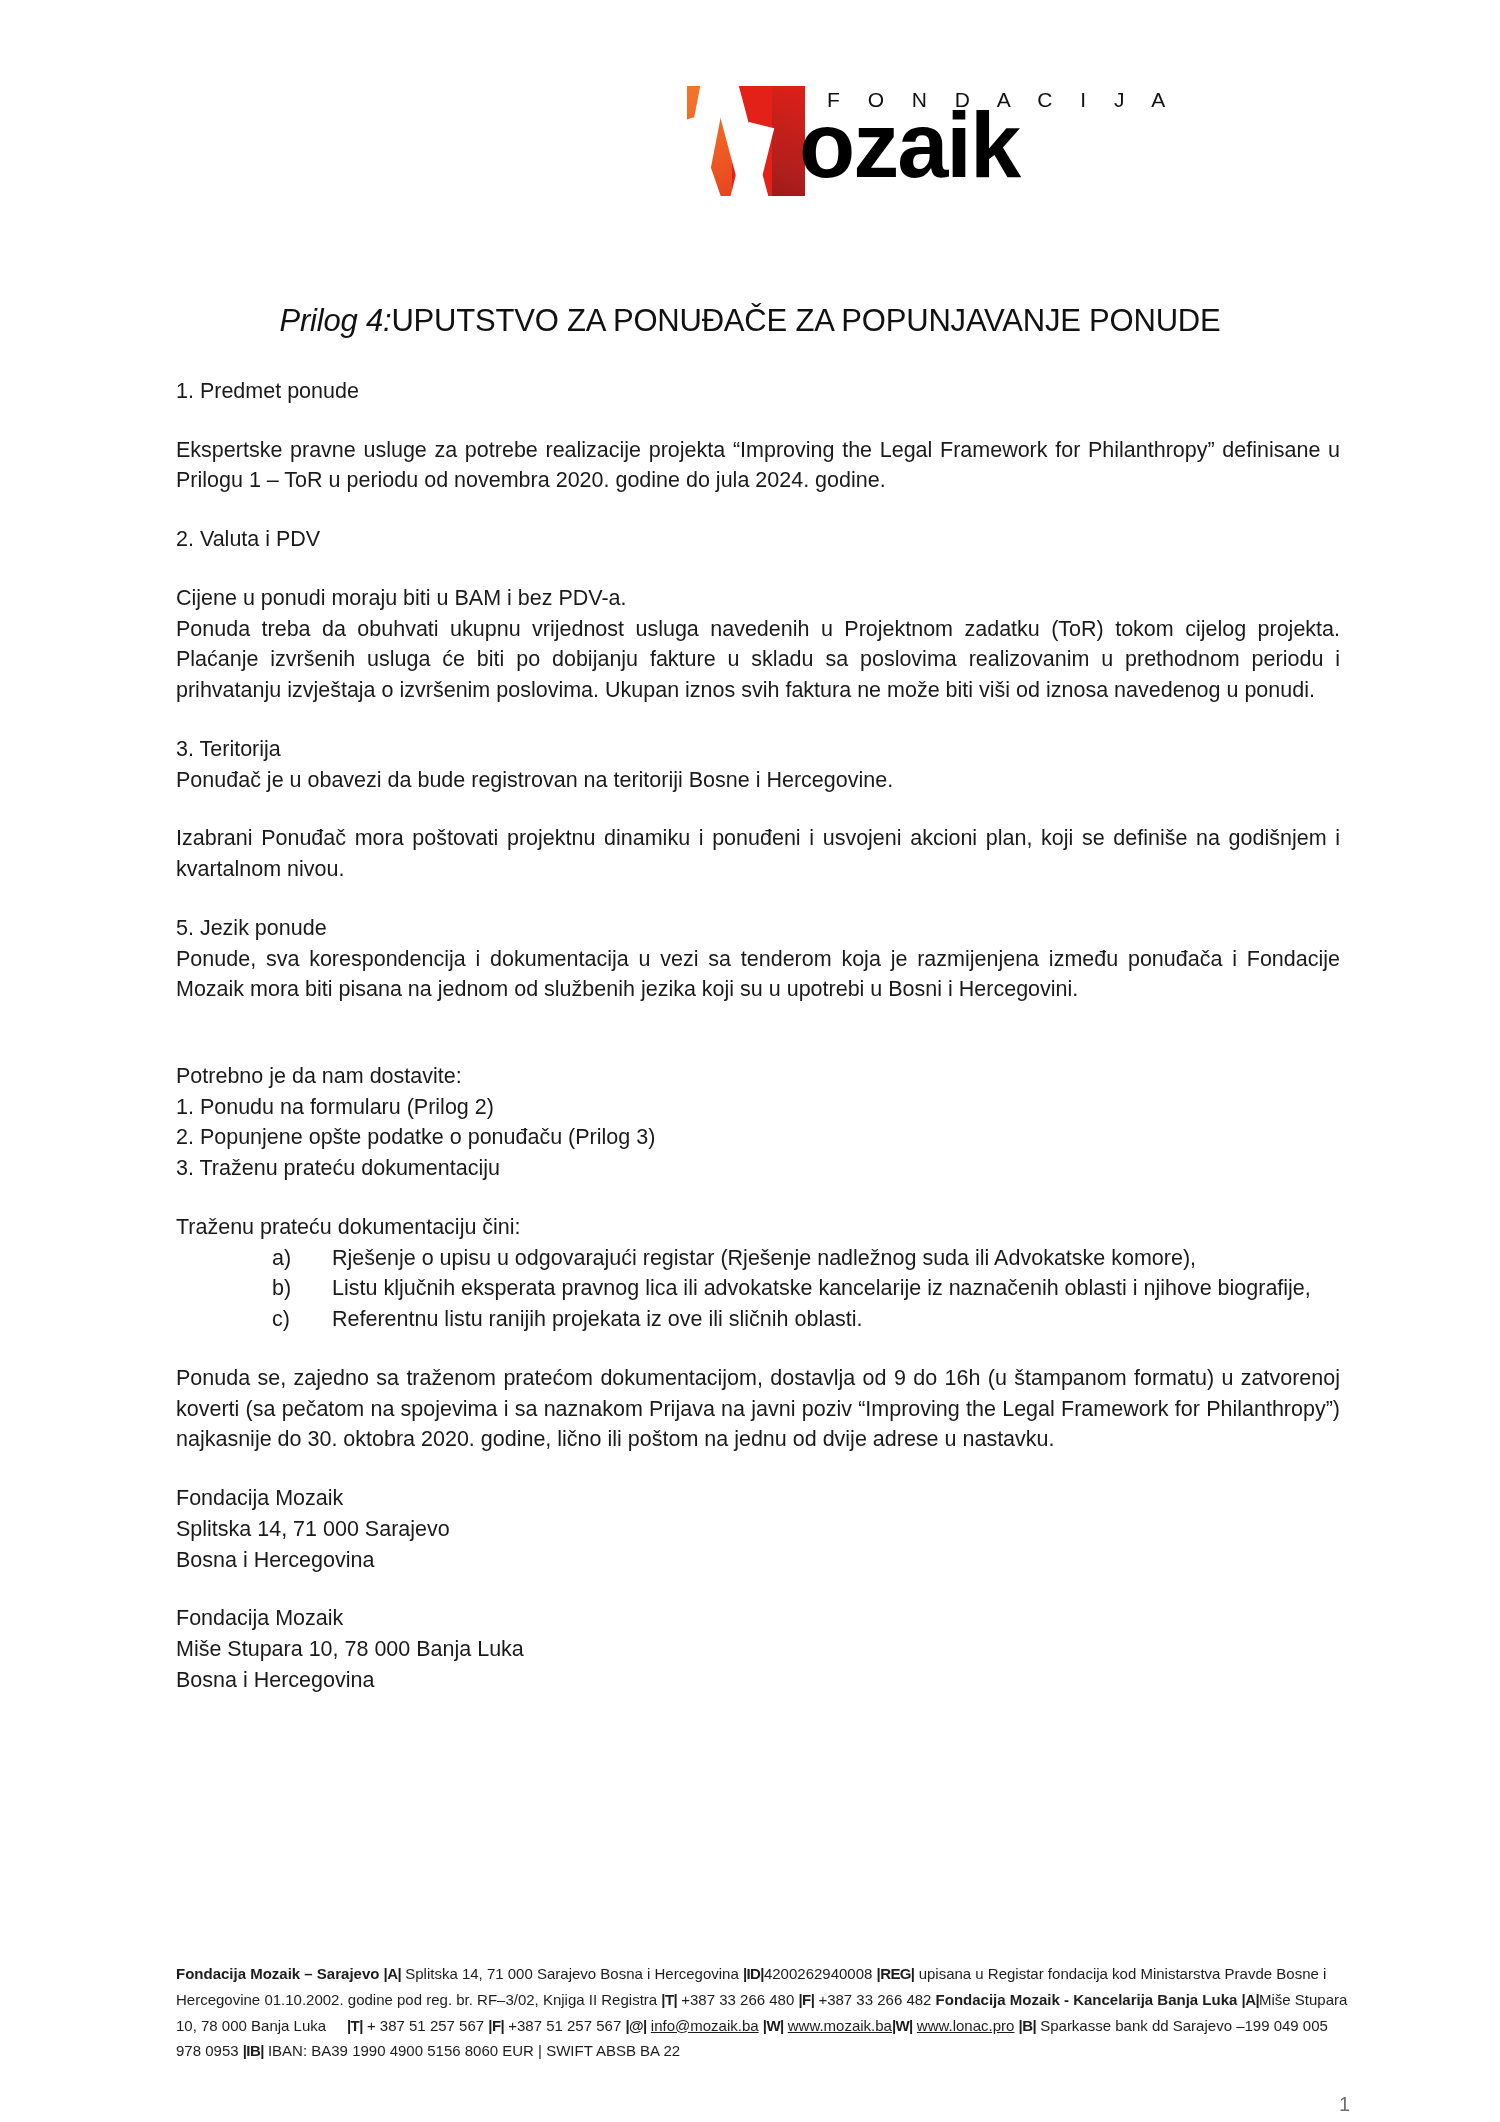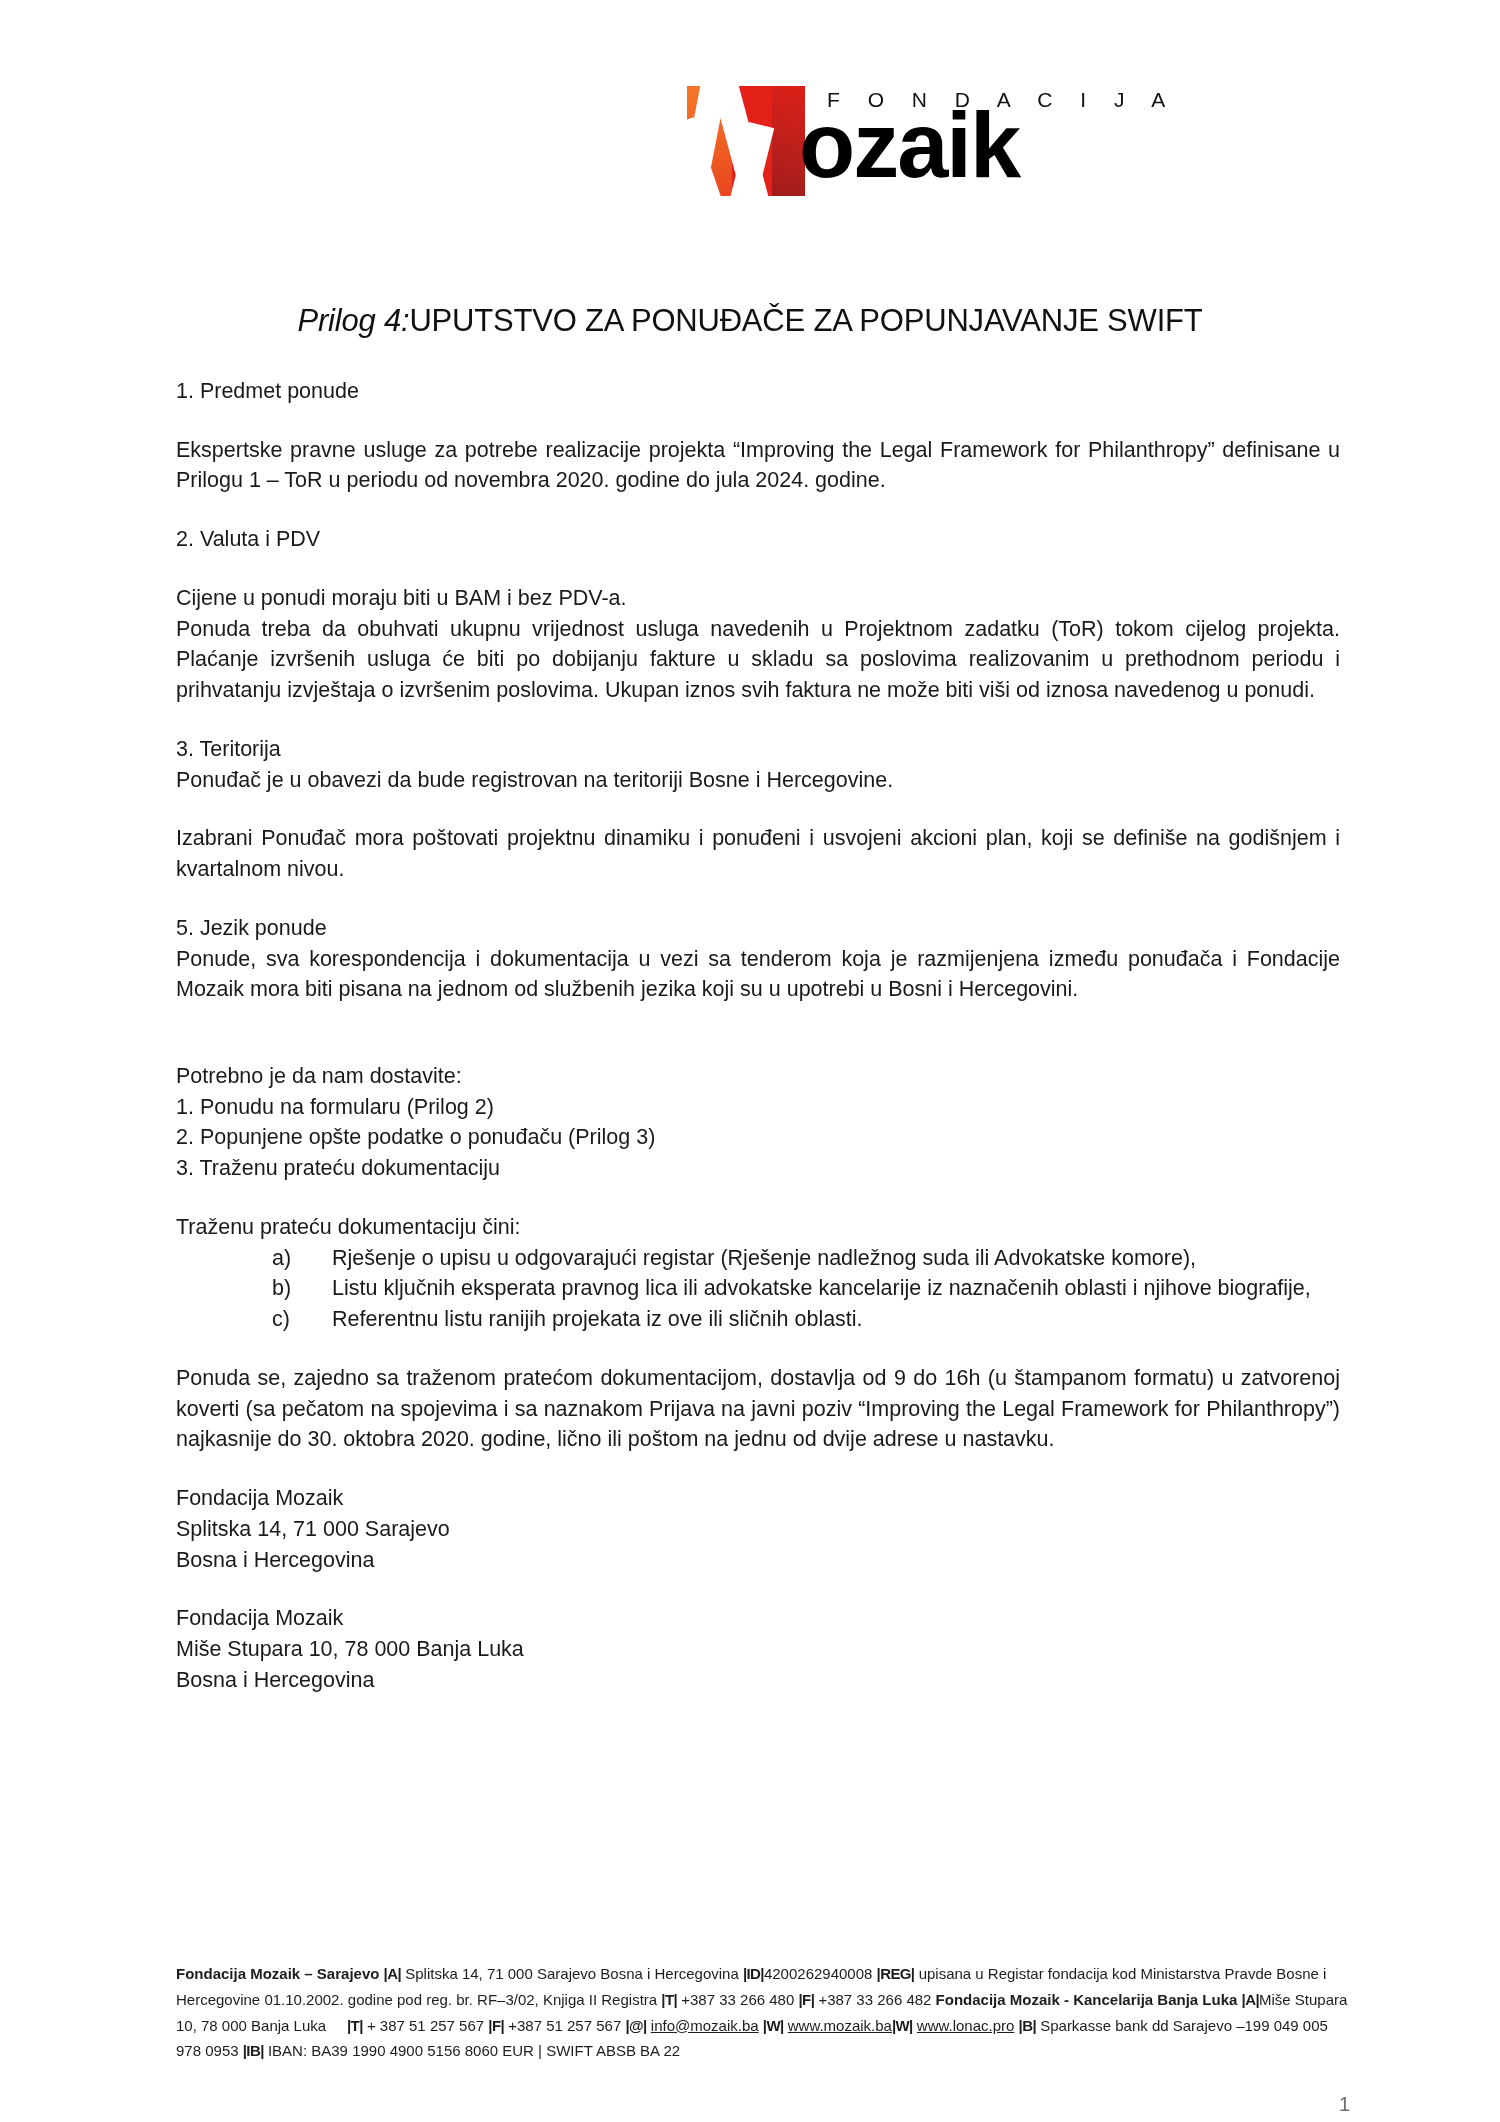--- a/index.html
+++ b/index.html
@@ -221,21 +221,21 @@
         <div class="cut cut-c"></div>
         <div class="cut cut-d"></div>
       </div>
       <div class="logo-text">
         <div class="logo-fondacija">F O N D A C I J A</div>
         <div class="logo-word">ozaik</div>
       </div>
     </div>
   </div>
 
-  <div class="doc-title"><span class="pril">Prilog 4:</span><span>UPUTSTVO ZA PONUĐAČE ZA POPUNJAVANJE SWIFT</span></div>
+  <div class="doc-title"><span class="pril">Prilog 4:</span><span>UPUTSTVO ZA PONUĐAČE ZA POPUNJAVANJE PONUDE</span></div>
 
   <div class="content">
 
     <p>1. Predmet ponude</p>
     <div class="gap-lg"></div>
     <p class="just">Ekspertske pravne usluge za potrebe realizacije projekta “Improving the Legal Framework for Philanthropy” definisane u Prilogu 1 – ToR u periodu od novembra 2020. godine do jula 2024. godine.</p>
 
     <div class="gap-lg"></div>
     <p>2. Valuta i PDV</p>
     <div class="gap-lg"></div>

